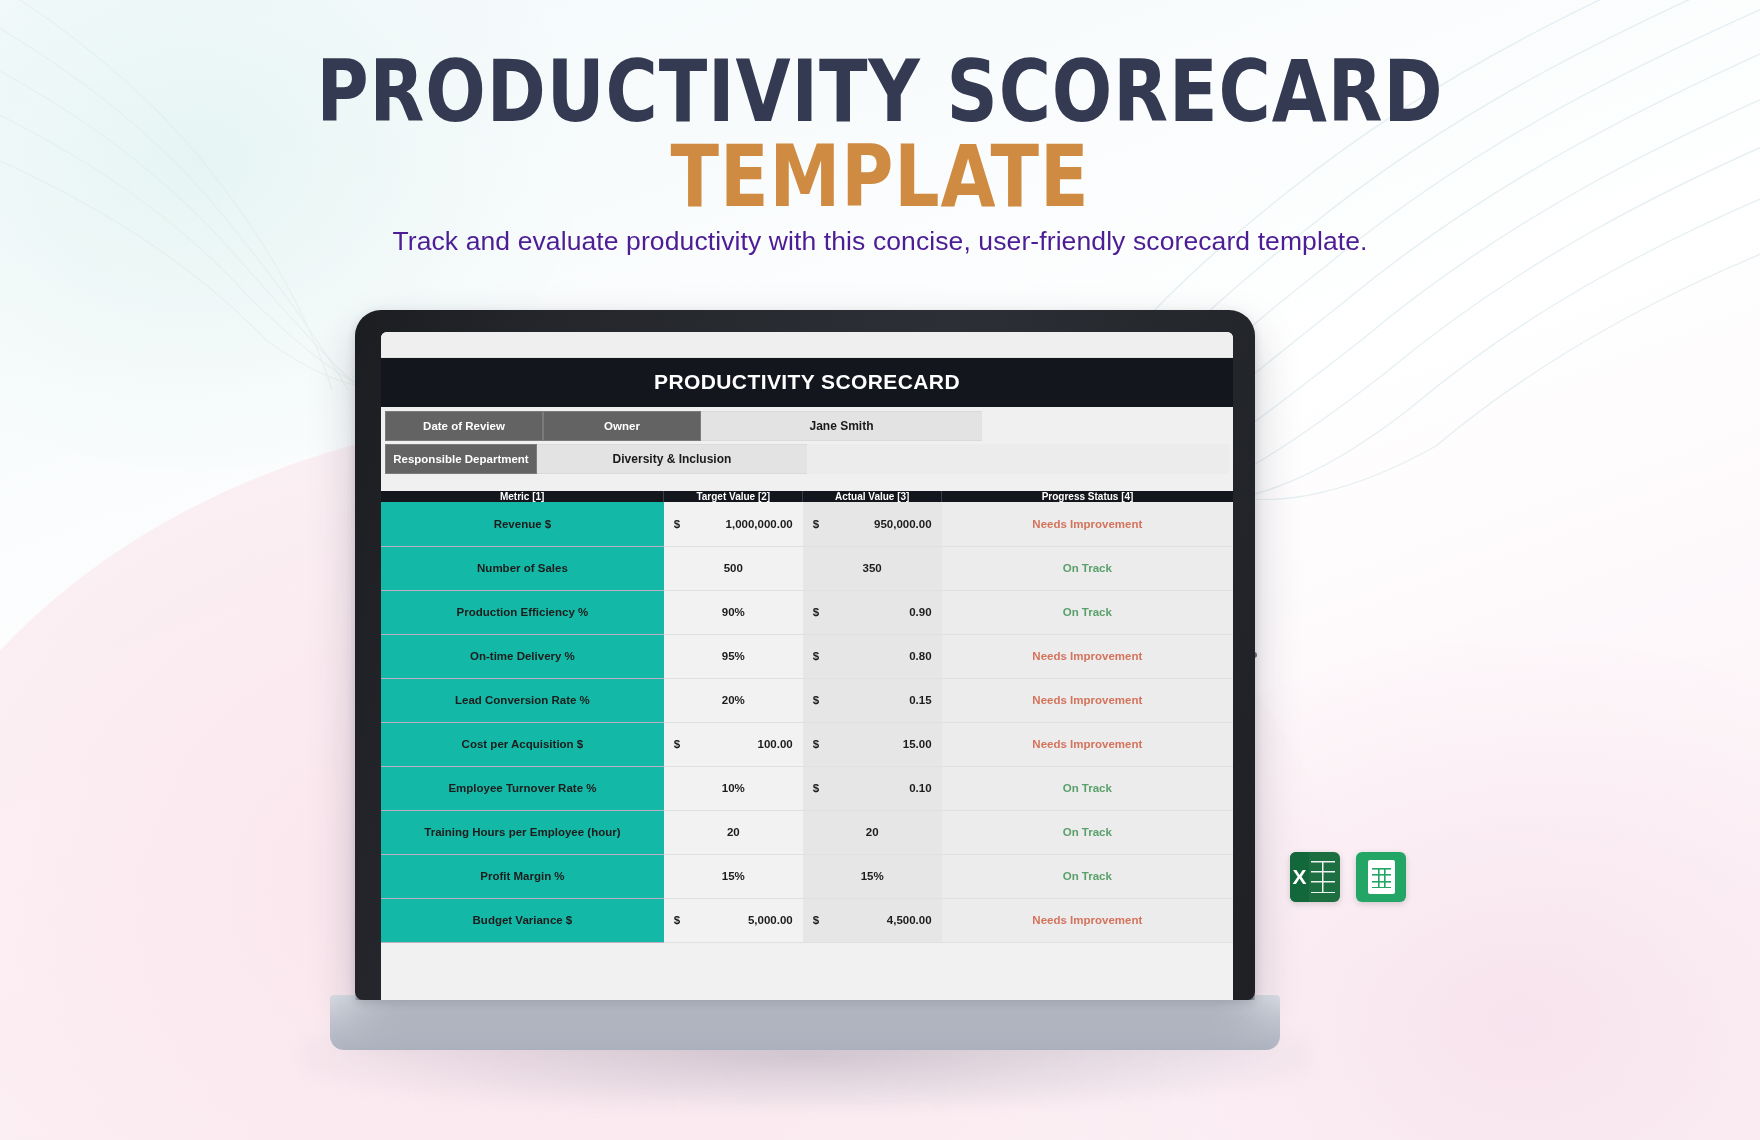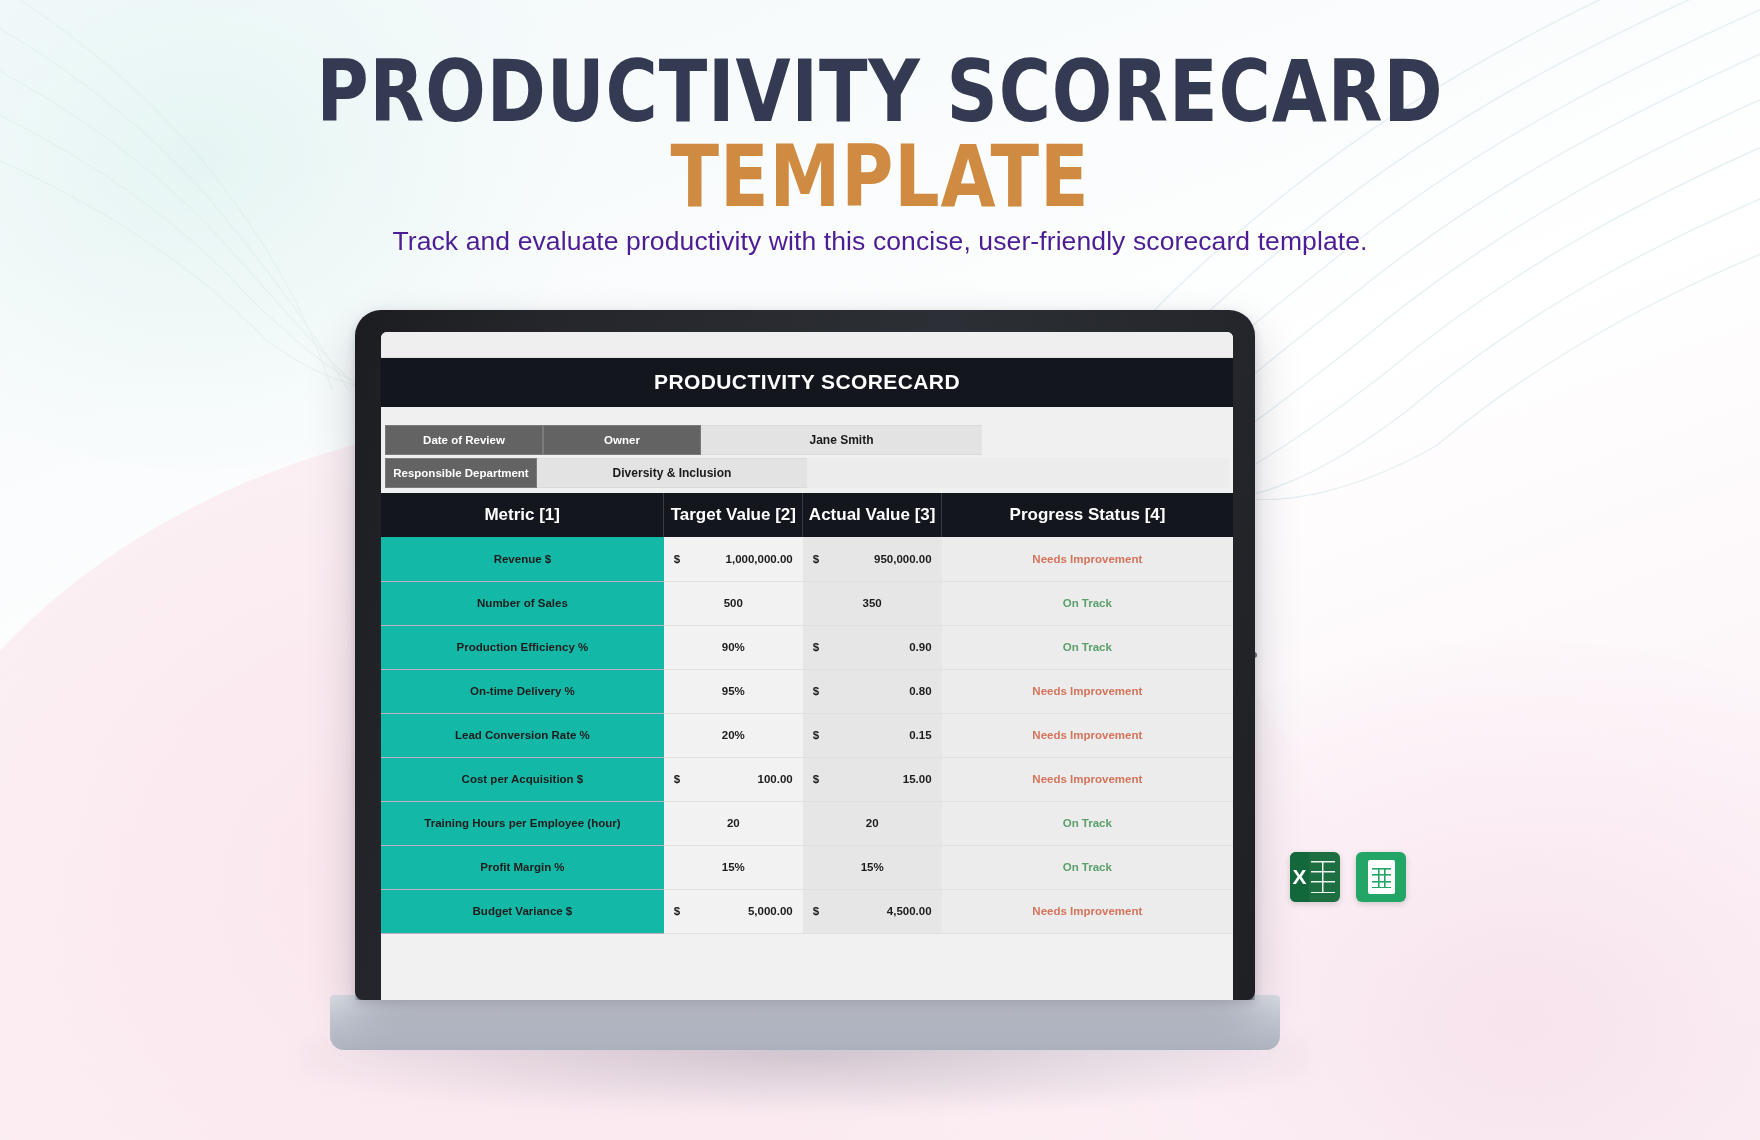--- a/index.html
+++ b/index.html
@@ -113,23 +113,23 @@
   
   .sheet-title {
     background: #14161d;
     color: #ffffff;
     text-align: center;
     font-size: 21px;
     font-weight: bold;
     letter-spacing: .4px;
     padding: 12px 0 13px;
   }
-  .info-block { background: #f0f0f0; padding: 18px 0 5px; }
+  .info-block { background: #f0f0f0; padding: 4px 0 5px; }
   .info-row { display: flex; align-items: stretch; height: 30px; margin-bottom: 3px; padding: 0 4px; }
-  .info-row:last-child { margin-bottom: 0; }
+  .info-row:last-child { margin-bottom: 12px; }
   .info-label {
     width: 158px;
     background: #636363;
     color: #ffffff;
     font-size: 11.5px;
     font-weight: 600;
     display: flex; align-items: center; justify-content: center;
     border: 1px solid #7b7b7b;
   }
   .info-value {
@@ -143,23 +143,23 @@
     border-bottom: 1px solid #dadada;
   }
   .info-value.blank { background: #ececec; border-color: #ececec; }
   .info-label.blank { background: #ececec; border-color: #ececec; }
 
   
   table.scorecard { width: 100%; border-collapse: collapse; table-layout: fixed; }
   table.scorecard thead th {
     background: #14161d;
     color: #ffffff;
-    font-size: 17px;
+    font-size: 10px;
     font-weight: 600;
-    padding: 12px 0;
+    padding: 0 0;
     text-align: center;
     border-right: 1px solid #3a3d48;
   }
   table.scorecard thead th:last-child { border-right: none; }
   col.c-metric  { width: 33.2%; }
   col.c-target  { width: 16.3%; }
   col.c-actual  { width: 16.3%; }
   col.c-status  { width: 34.2%; }
 
   table.scorecard tbody td { height: 44px; font-size: 11.5px; }
@@ -399,20 +399,31 @@
                 <span class="cur">$</span>
                 <div class="cellflex">100.00</div>
               </td>
               <td class="num actual">
                 <span class="cur">$</span>
                 <div class="cellflex">15.00</div>
               </td>
               <td class="status"><span class="st-need">Needs Improvement</span></td>
             </tr>
             <tr>
+              <td class="metric">Employee Turnover Rate %</td>
+              <td class="num">
+                <div class="cellflex centered">10%</div>
+              </td>
+              <td class="num actual">
+                <span class="cur">$</span>
+                <div class="cellflex">0.10</div>
+              </td>
+              <td class="status"><span class="st-ok">On Track</span></td>
+            </tr>
+            <tr>
               <td class="metric">Training Hours per Employee (hour)</td>
               <td class="num">
                 <div class="cellflex centered">20</div>
               </td>
               <td class="num actual">
                 <div class="cellflex centered">20</div>
               </td>
               <td class="status"><span class="st-ok">On Track</span></td>
             </tr>
             <tr>

